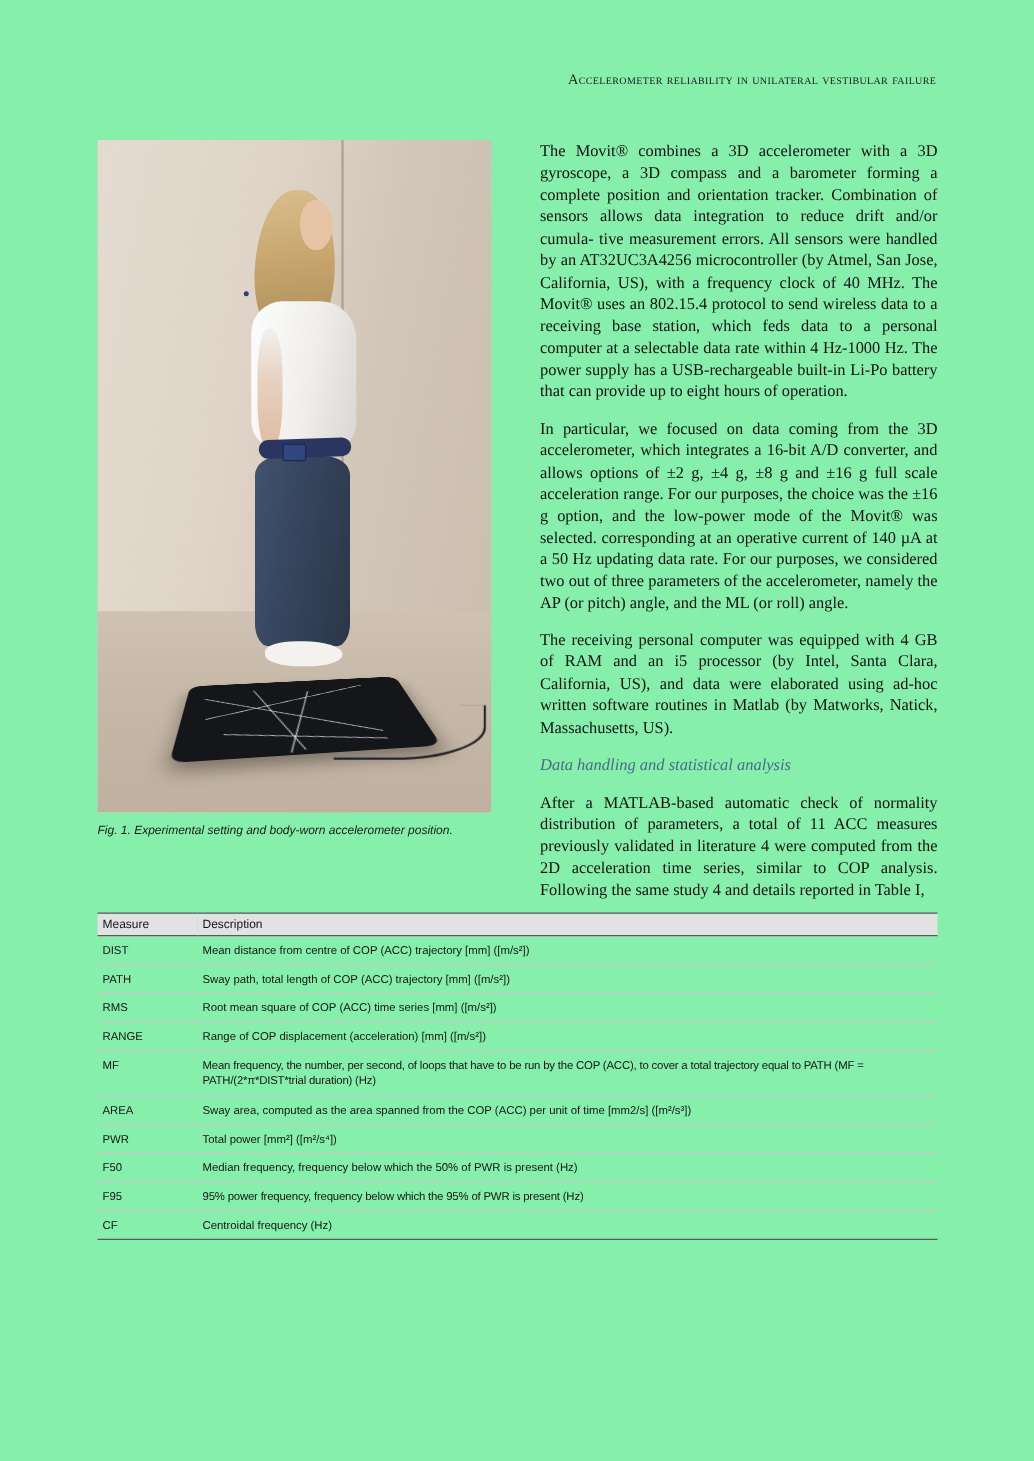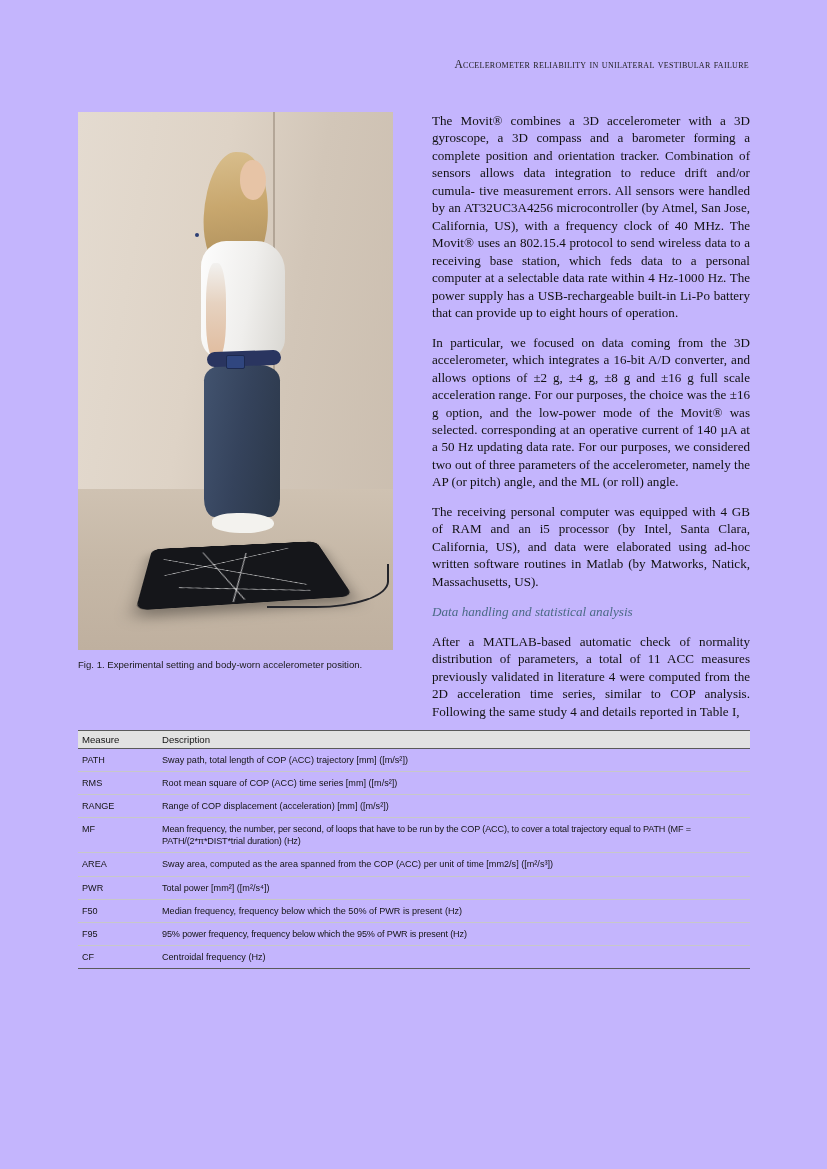--- a/index.html
+++ b/index.html
@@ -13,21 +13,21 @@
     position: relative;
     font-family: "Liberation Serif", serif;
     color: #1a1a1a;
     overflow: hidden;
   }
   .page {
     position: absolute;
     inset: 0;
     width: 827px;
     height: 1169px;
-    background: #c4b5fd;
+    background: #86efac;
   }
 
   
   .running-head {
     position: absolute;
     top: 58px;
     right: 78px;
     font-family: "Liberation Serif", serif;
     font-size: 11.5px;
     letter-spacing: 0.3px;
@@ -35,20 +35,21 @@
     text-align: right;
     font-variant: small-caps;
   }
 
   
   .figure-block {
     position: absolute;
     left: 78px;
     top: 112px;
     width: 315px;
+    font-style: italic;
   }
   .figure-photo {
     position: relative;
     width: 315px;
     height: 538px;
     overflow: hidden;
     background: #cfc4b8;
   }
   .photo-wall {
     position: absolute;
@@ -319,20 +320,24 @@
   <div class="table-wrap">
     <table class="measures">
       <thead>
         <tr>
           <th class="c-measure">Measure</th>
           <th class="c-desc">Description</th>
         </tr>
       </thead>
       <tbody>
         <tr>
+          <td class="c-measure">DIST</td>
+          <td class="c-desc">Mean distance from centre of COP (ACC) trajectory [mm] ([m/s²])</td>
+        </tr>
+        <tr>
           <td class="c-measure">PATH</td>
           <td class="c-desc">Sway path, total length of COP (ACC) trajectory [mm] ([m/s²])</td>
         </tr>
         <tr>
           <td class="c-measure">RMS</td>
           <td class="c-desc">Root mean square of COP (ACC) time series [mm] ([m/s²])</td>
         </tr>
         <tr>
           <td class="c-measure">RANGE</td>
           <td class="c-desc">Range of COP displacement (acceleration) [mm] ([m/s²])</td>

